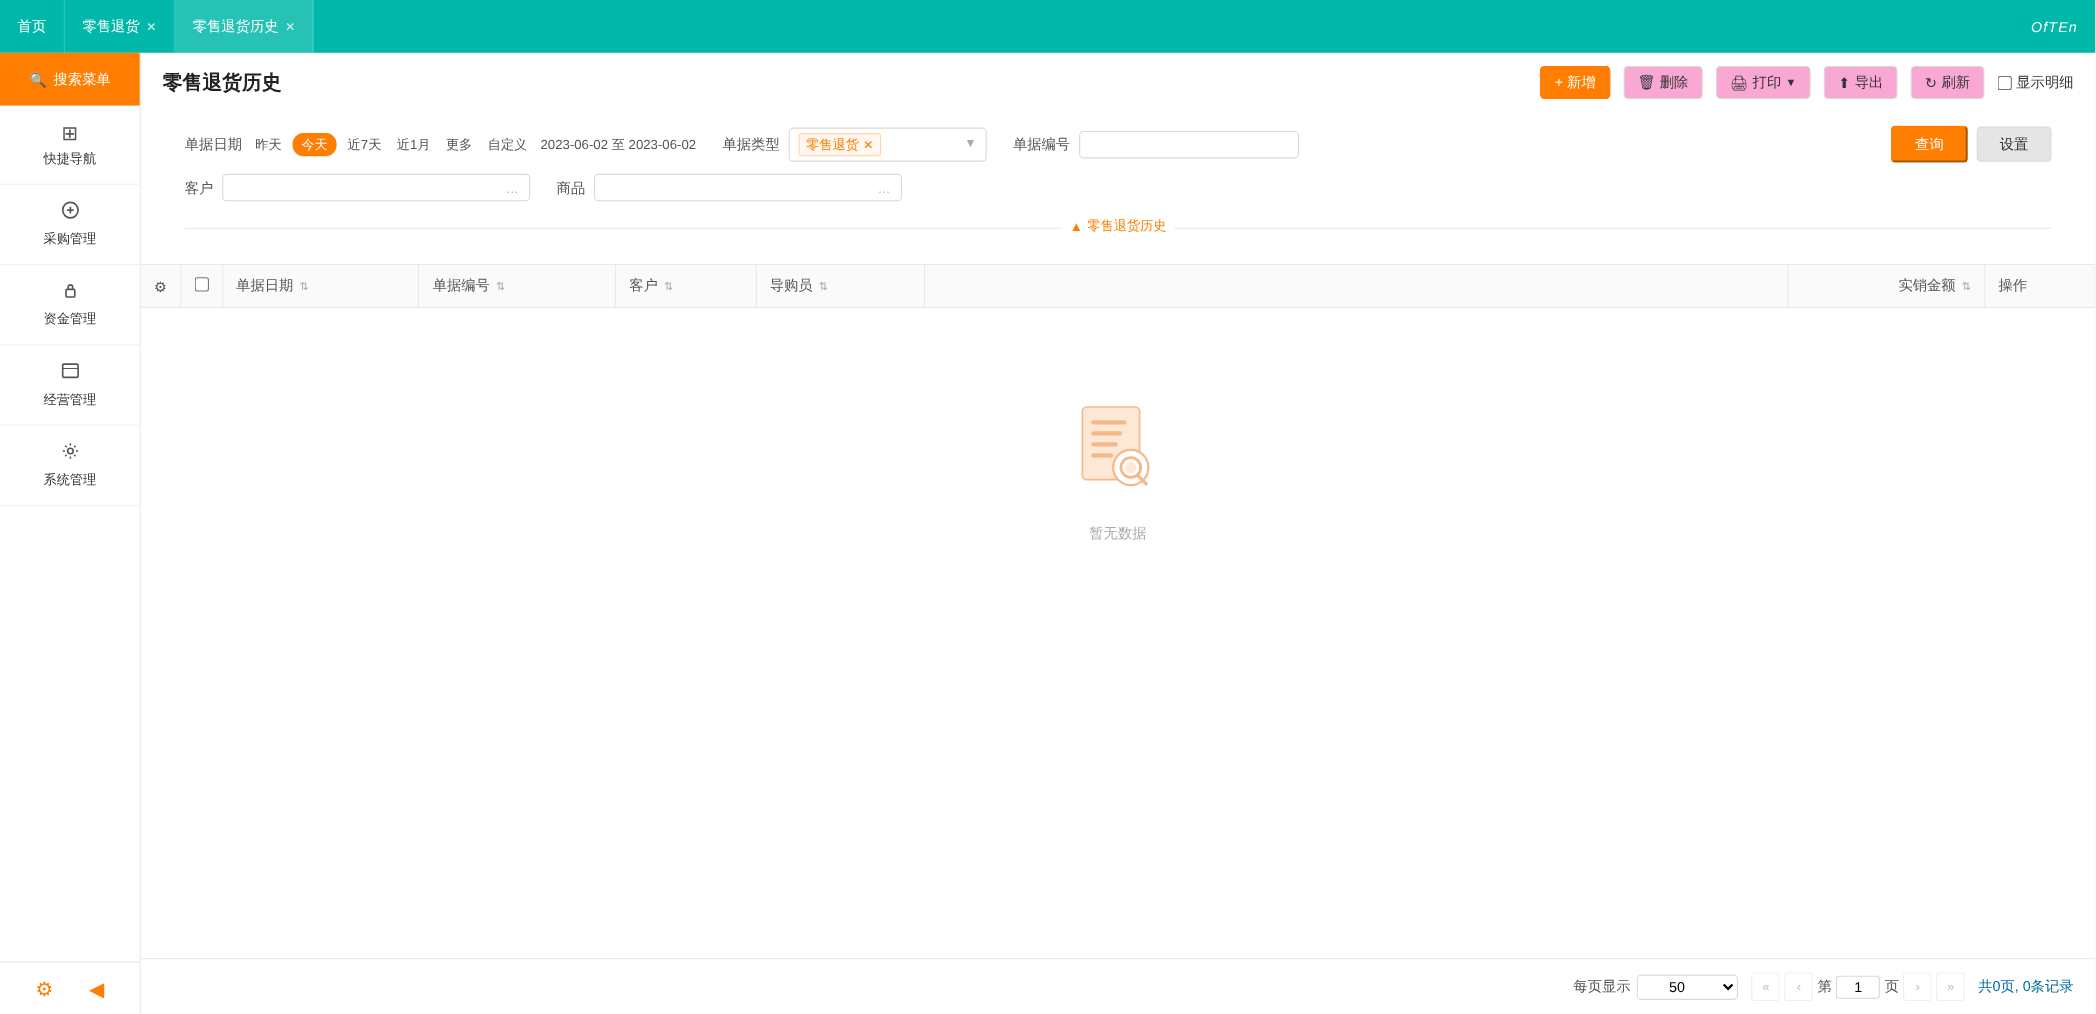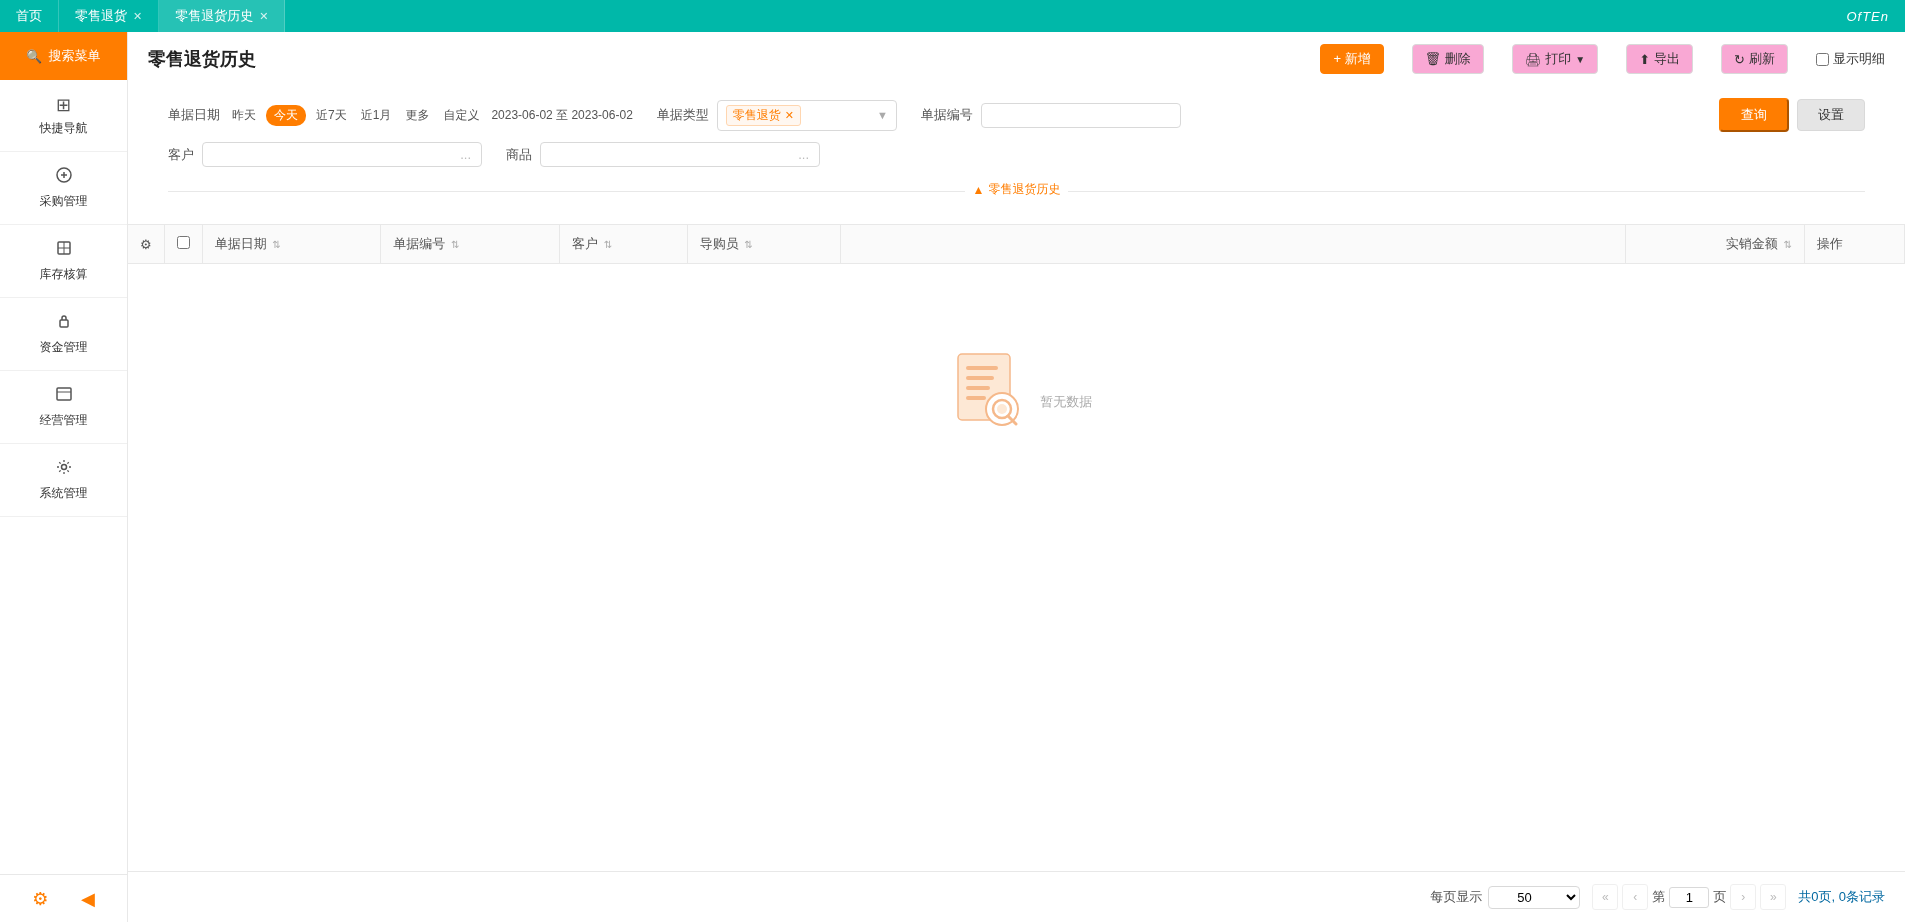--- a/index.html
+++ b/index.html
@@ -1,20 +1,20 @@
 <!DOCTYPE html>
 <html><head>
   <meta charset="utf-8">
   <style>
     * { box-sizing: border-box; margin: 0; padding: 0; font-family: 'Microsoft YaHei', Arial, sans-serif; }
     body { display: flex; flex-direction: column; height: 922px; width: 1905px; overflow: hidden; background: #f5f5f5; }
 
     
     .top-bar {
-      height: 32px;
+      height: 48px;
       background: #00b8a9;
       display: flex;
       align-items: center;
       padding: 0 0 0 0;
       flex-shrink: 0;
     }
     .top-bar-tabs {
       display: flex;
       align-items: stretch;
       height: 100%;
@@ -131,21 +131,21 @@
       margin-bottom: 12px;
     }
     .page-title {
       font-size: 18px;
       font-weight: bold;
       color: #222;
     }
     .toolbar-right {
       display: flex;
       align-items: center;
-      gap: 28px;
+      gap: 12px;
     }
     .toolbar-btn {
       display: flex;
       align-items: center;
       gap: 4px;
       padding: 5px 12px;
       border: 1px solid #d9d9d9;
       border-radius: 4px;
       background: #f9a8d4;
       cursor: pointer;
@@ -338,21 +338,21 @@
       text-align: center;
     }
     .th-checkbox {
       width: 36px;
       text-align: center;
     }
 
     
     .empty-state {
       display: flex;
-      flex-direction: row;
+      flex-direction: column;
       align-items: center;
       justify-content: center;
       padding: 80px 0;
     }
     .empty-icon {
       width: 100px;
       height: 100px;
       margin-bottom: 16px;
     }
     .empty-text {
@@ -458,30 +458,20 @@
         <span>快捷导航</span>
       </div>
       <div class="sidebar-item">
         <span class="sidebar-icon">
           <svg width="18" height="18" viewBox="0 0 18 18" fill="none">
               <circle cx="9" cy="9" r="7" stroke="#555" stroke-width="1.5"></circle>
               <path d="M6 9h6M9 6v6" stroke="#555" stroke-width="1.5"></path>
             </svg>
         </span>
         <span>采购管理</span>
-      </div>
-      <div class="sidebar-item">
-        <span class="sidebar-icon">
-          <svg width="18" height="18" viewBox="0 0 18 18" fill="none">
-              <rect x="3" y="3" width="12" height="12" rx="1" stroke="#555" stroke-width="1.5"></rect>
-              <line x1="3" y1="9" x2="15" y2="9" stroke="#555" stroke-width="1"></line>
-              <line x1="9" y1="3" x2="9" y2="15" stroke="#555" stroke-width="1"></line>
-            </svg>
-        </span>
-        <span>库存核算</span>
       </div>
       <div class="sidebar-item">
         <span class="sidebar-icon">
           <svg width="18" height="18" viewBox="0 0 18 18" fill="none">
               <rect x="5" y="8" width="8" height="7" rx="1" stroke="#555" stroke-width="1.5"></rect>
               <path d="M7 8V6a2 2 0 0 1 4 0v2" stroke="#555" stroke-width="1.5"></path>
             </svg>
         </span>
         <span>资金管理</span>
       </div>

